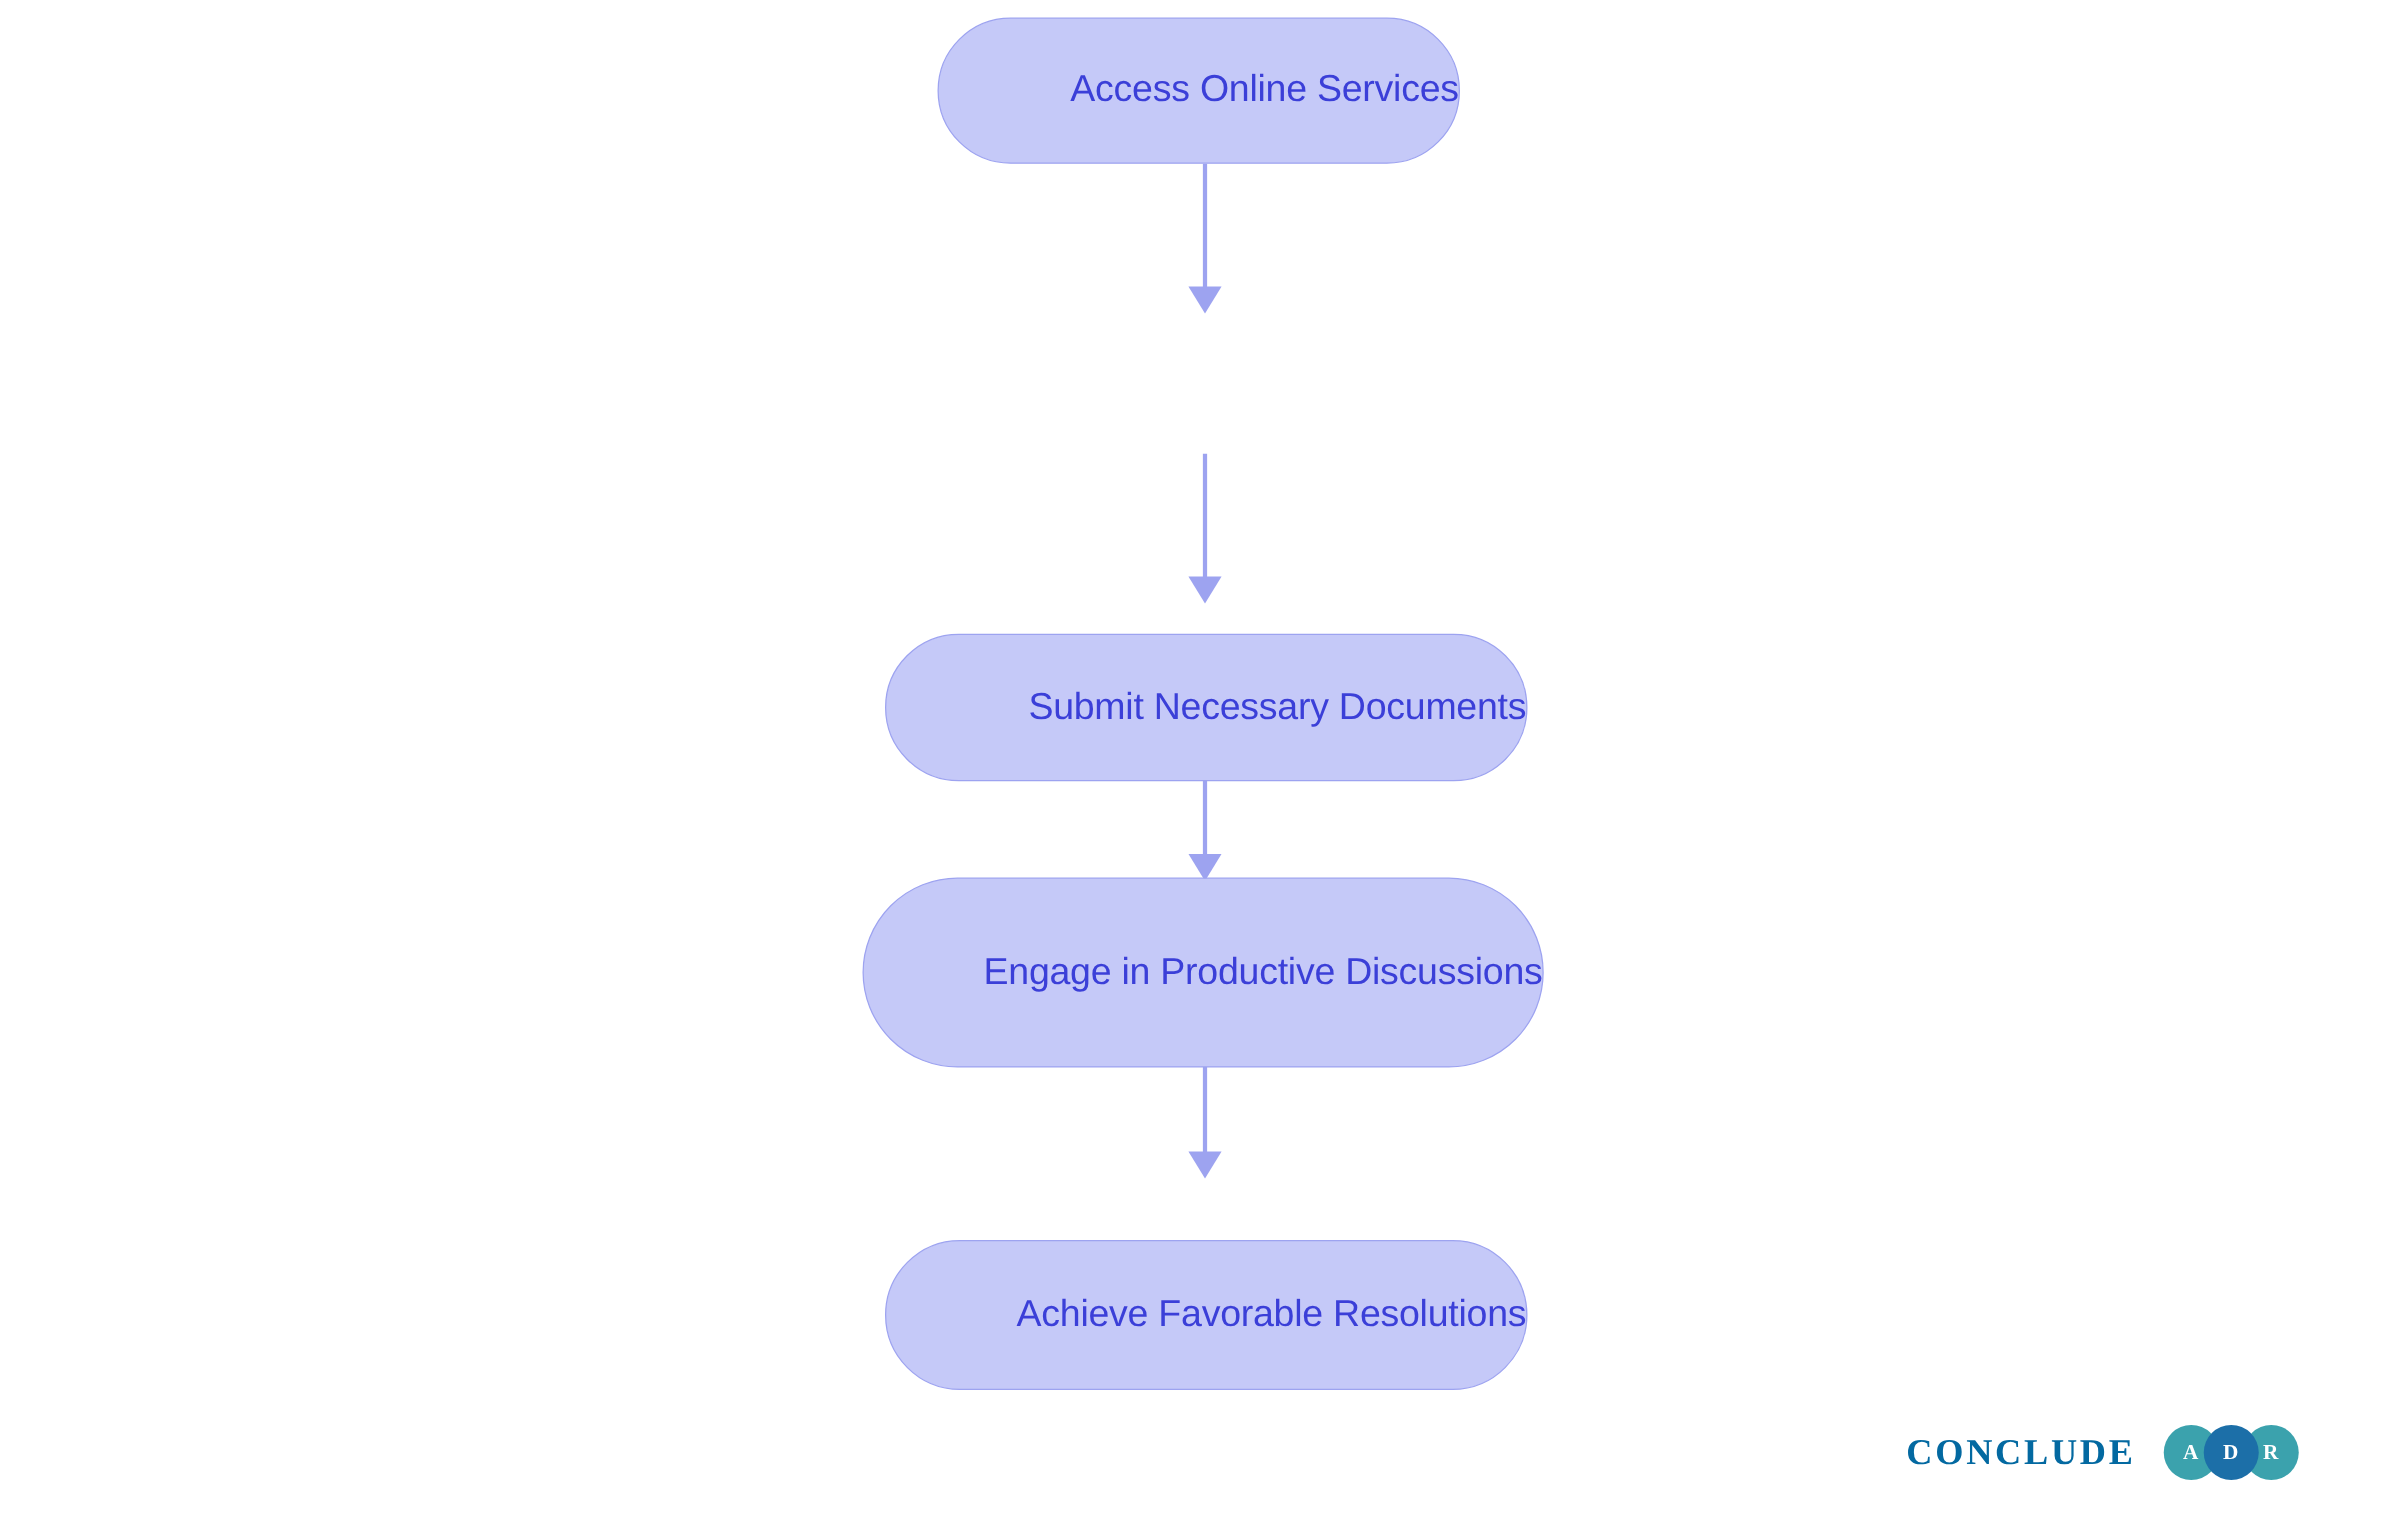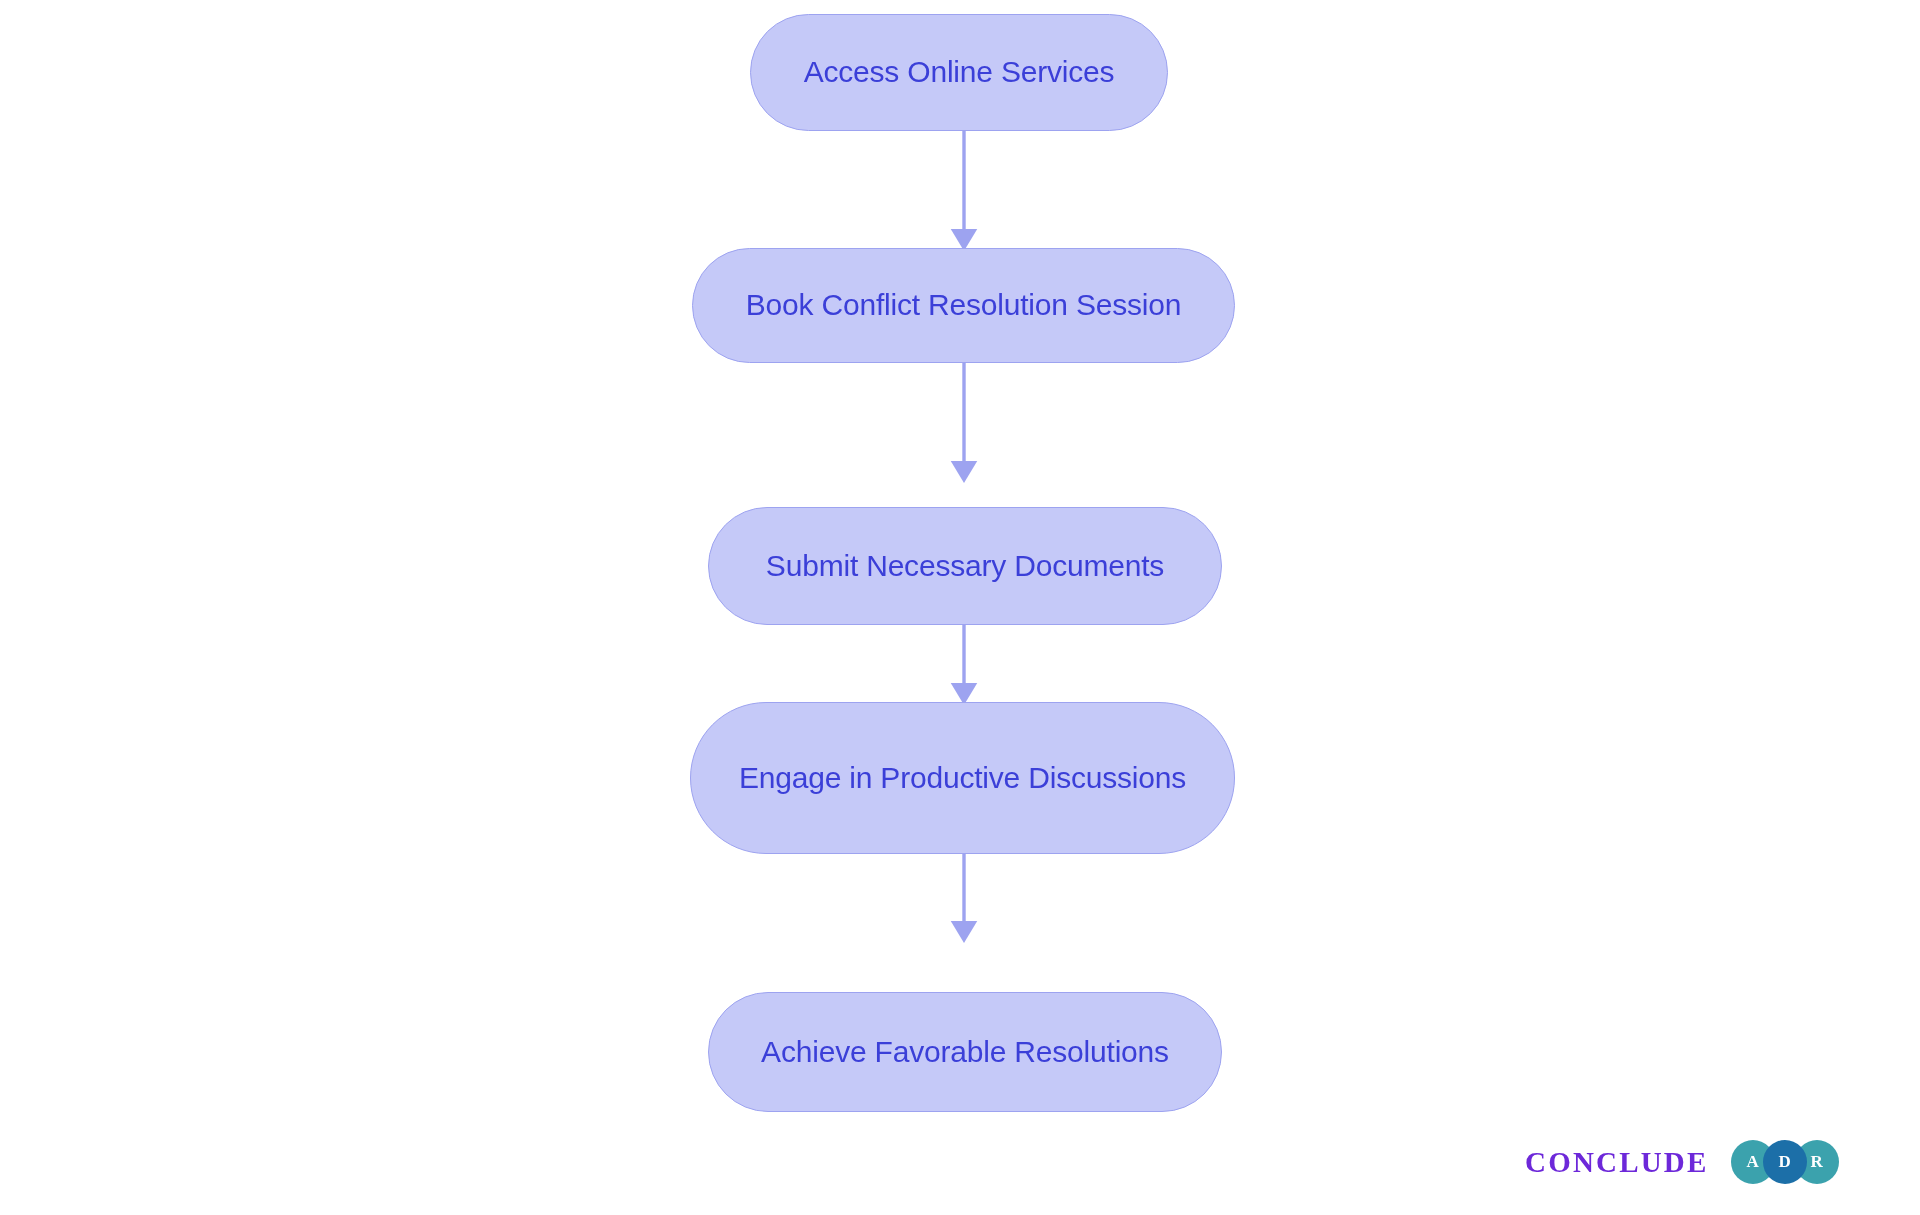--- a/index.html
+++ b/index.html
@@ -24,21 +24,21 @@
 
   
   .node {
     position: absolute;
     box-sizing: border-box;
     background: #c5c9f8;
     border: 1.6px solid #9da3f0;
     border-radius: 999px;
     display: flex;
     align-items: center;
-    justify-content: center;
+    justify-content: flex-end;
     text-align: center;
   }
   .node-label {
     color: #3b3fd8;
     font-family: "Liberation Sans", sans-serif;
     font-size: 30px;
     font-weight: 400;
     letter-spacing: -0.2px;
     line-height: 1.15;
     white-space: nowrap;
@@ -66,21 +66,21 @@
     top: 1140px;
     display: flex;
     align-items: center;
     gap: 22px;
   }
   #brand-wordmark {
     font-family: "Liberation Serif", serif;
     font-size: 29px;
     font-weight: 700;
     letter-spacing: 2.2px;
-    color: #6d28d9;
+    color: #0369a1;
     white-space: nowrap;
   }
   .brand-circles {
     position: relative;
     width: 108px;
     height: 44px;
   }
   .brand-circle {
     position: absolute;
     top: 0;
@@ -113,23 +113,20 @@
     <line x1="964" y1="131" x2="964" y2="240" stroke="#9da3f0" stroke-width="3.4" marker-end="url(#arrowhead)"></line>
     <line x1="964" y1="363" x2="964" y2="472" stroke="#9da3f0" stroke-width="3.4" marker-end="url(#arrowhead)"></line>
     <line x1="964" y1="598" x2="964" y2="694" stroke="#9da3f0" stroke-width="3.4" marker-end="url(#arrowhead)"></line>
     <line x1="964" y1="830" x2="964" y2="932" stroke="#9da3f0" stroke-width="3.4" marker-end="url(#arrowhead)"></line>
   </svg>
 
   <div class="node node-1">
     <span class="node-label">Access Online Services</span>
   </div>
 
-  <div class="node node-2">
-    <span class="node-label">Book Conflict Resolution Session</span>
-  </div>
 
   <div class="node node-3">
     <span class="node-label">Submit Necessary Documents</span>
   </div>
 
   <div class="node node-4">
     <span class="node-label">Engage in Productive Discussions</span>
   </div>
 
   <div class="node node-5">

